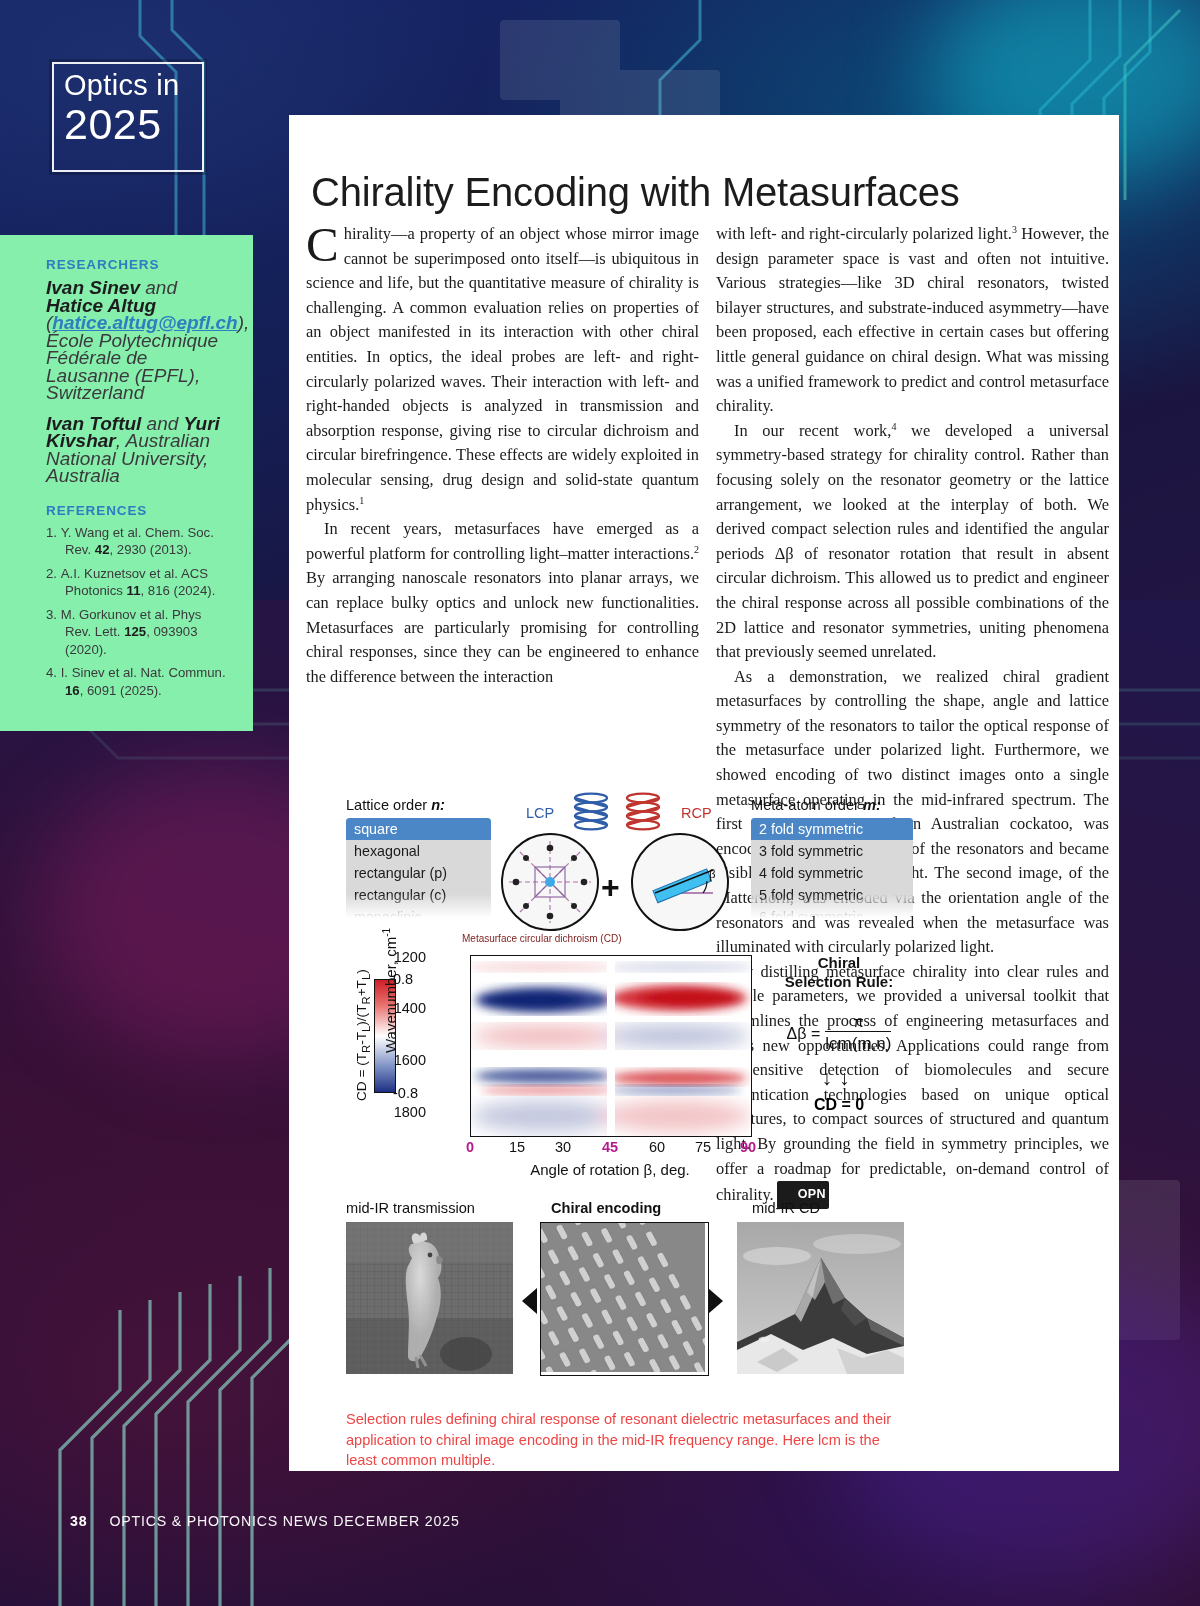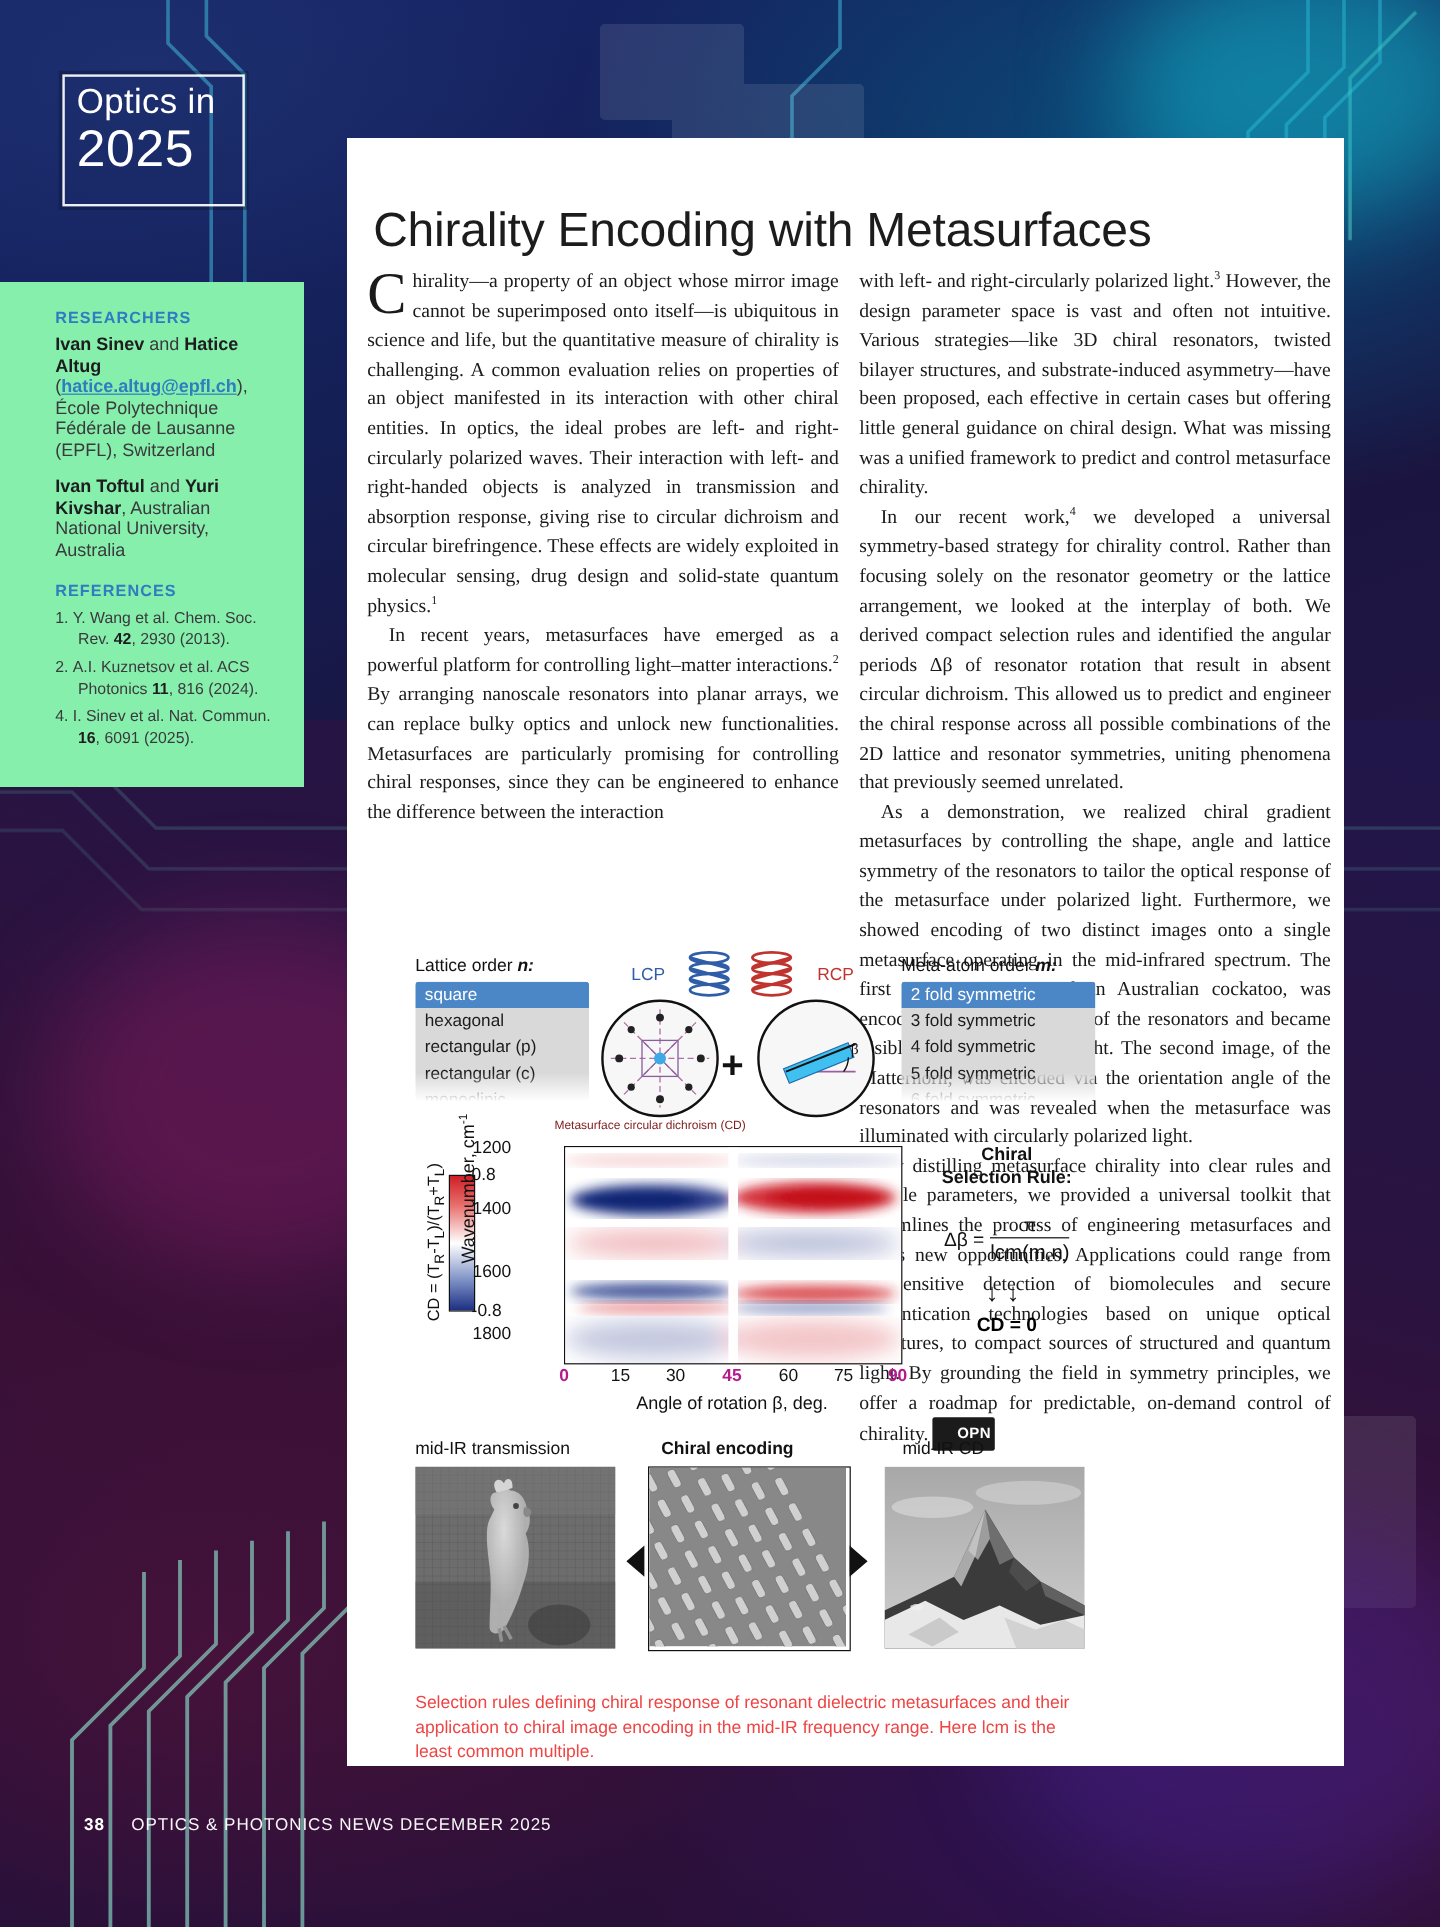--- a/index.html
+++ b/index.html
@@ -33,21 +33,21 @@
   }
   #logo-box .l1{position:absolute;left:10px;top:5px;font-size:29px;color:#fff;font-weight:300;letter-spacing:.3px;}
   #logo-box .l2{position:absolute;left:10px;top:36px;font-size:43px;color:#fff;font-weight:300;letter-spacing:.5px;}
 
   
   #sidebar{
     position:absolute;left:0;top:235px;width:253px;min-height:385px;
     background:#86efac;padding:22px 26px 26px 46px;box-sizing:border-box;
   }
   .side-head{color:#2f7dc0;font-size:13.5px;font-weight:bold;letter-spacing:.9px;margin-bottom:7px;}
-  .side-p{font-size:15px;line-height:17.5px;color:#3a3a3c;margin:0 0 13px 0;}
+  .side-p{font-size:19px;line-height:17.5px;color:#3a3a3c;margin:0 0 13px 0;font-style:italic;}
   .side-p b{color:#1d1d1f;}
   .mail{color:#2f7dc0;font-weight:bold;}
   .ref-head{color:#2f7dc0;font-size:13.5px;font-weight:bold;letter-spacing:.9px;margin:18px 0 6px 0;}
   .ref-list{margin:0;padding:0;list-style:none;}
   .ref-list li{font-size:13.2px;line-height:17.5px;color:#3a3a3c;margin-bottom:6px;
     padding-left:19px;text-indent:-19px;}
   .ref-list li b{color:#1d1d1f;}
 
   
   #article{
@@ -209,20 +209,21 @@
   </p>
 
   <p class="side-p">
     <b>Ivan Toftul</b><span> and </span><b>Yuri Kivshar</b><span>, Australian National University, Australia</span>
   </p>
 
   <div class="ref-head">REFERENCES</div>
   <ul class="ref-list">
     <li><span>1.</span>&nbsp;<span>Y. Wang et al. Chem. Soc. Rev. </span><b>42</b><span>, 2930 (2013).</span></li>
     <li><span>2.</span>&nbsp;<span>A.I. Kuznetsov et al. ACS Photonics </span><b>11</b><span>, 816 (2024).</span></li>
+    <li><span>3.</span>&nbsp;<span>M. Gorkunov et al. Phys Rev. Lett. </span><b>125</b><span>, 093903 (2020).</span></li>
     <li><span>4.</span>&nbsp;<span>I. Sinev et al. Nat. Commun. </span><b>16</b><span>, 6091 (2025).</span></li>
   </ul>
 </aside>
 
 <main id="article">
 
   <h1 id="title">Chirality Encoding with Metasurfaces</h1>
 
   <div class="col" id="col-left">
     <p><span class="dropcap">C</span><span>hirality—a property of an object whose mirror image cannot be superimposed onto itself—is ubiquitous in science and life, but the quantitative measure of chirality is challenging. A common evaluation relies on properties of an object manifested in its interaction with other chiral entities. In optics, the ideal probes are left- and right-circularly polarized waves. Their interaction with left- and right-handed objects is analyzed in transmission and absorption response, giving rise to circular dichroism and circular birefringence. These effects are widely exploited in molecular sensing, drug design and solid-state quantum physics.</span><sup>1</sup></p>

